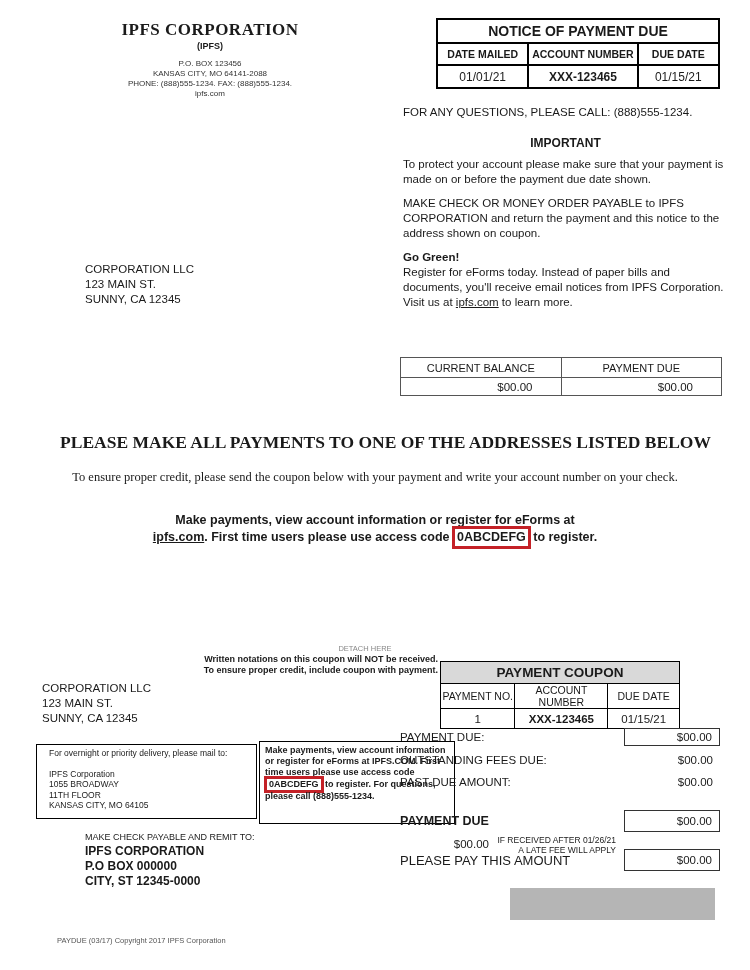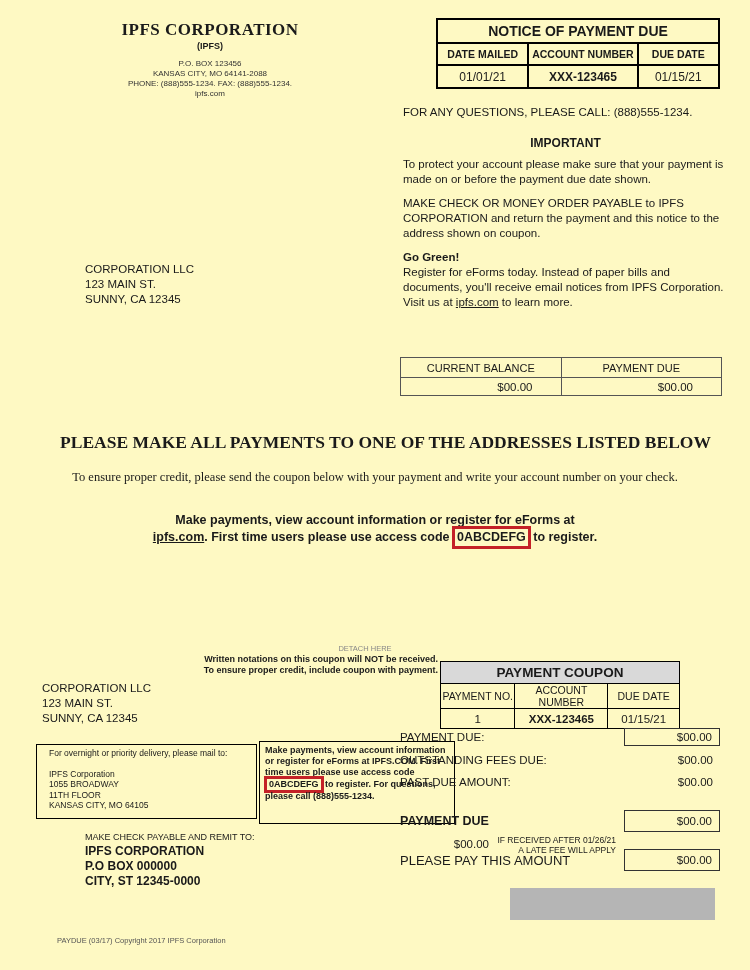--- a/index.html
+++ b/index.html
@@ -1,19 +1,19 @@
 <!DOCTYPE html>
 <html><head>
 <meta charset="utf-8">
 <style>
   * { margin:0; padding:0; box-sizing:border-box; }
   html,body { background:#e8e8e8; }
   .page {
     position:relative; width:750px; height:970px; margin:0 auto;
-    background:#fef9c3; overflow:hidden;
+    background:#ffffff; overflow:hidden;
     font-family:"Liberation Sans", sans-serif; color:#1a1a1a;
   }
   
   .letterhead { position:absolute; left:30px; top:20px; width:360px; text-align:center; }
   .lh-company { font-family:"Liberation Serif", serif; font-weight:bold; font-size:17px; letter-spacing:.5px; }
   .lh-abbr { font-size:9px; font-weight:bold; margin-top:1px; }
   .lh-lines { margin-top:8px; font-size:8px; line-height:10px; color:#333; }
   
   .notice-table { position:absolute; left:436px; top:18px; width:284px; border-collapse:collapse; }
   .notice-table td { border:2px solid #000; text-align:center; vertical-align:middle; }

